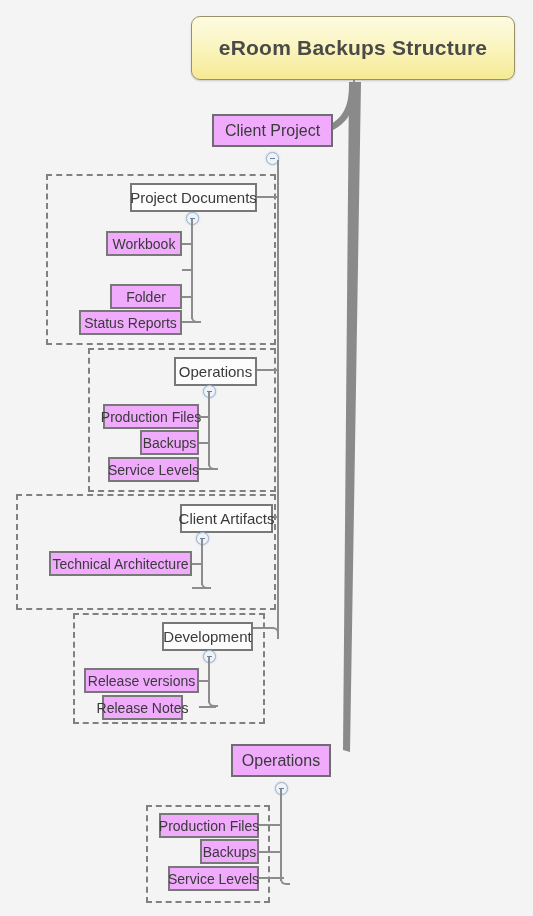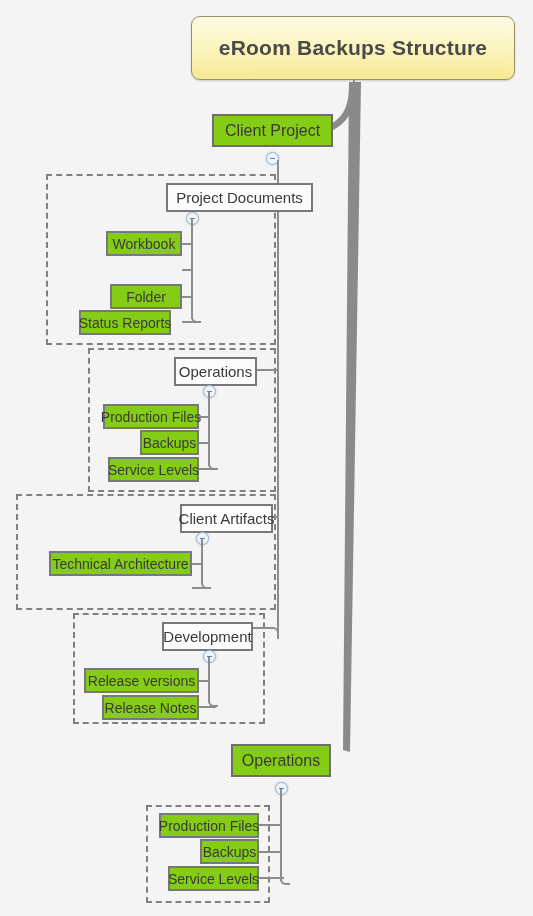--- a/index.html
+++ b/index.html
@@ -25,21 +25,21 @@
   }
   .root-label{
     font-size:21px;font-weight:bold;color:#4a4a48;
     letter-spacing:.2px;
   }
 
   
   .node{
     position:absolute;
     box-sizing:border-box;
-    background:#84cc16;
+    background:#f0abfc;
     border:2px solid #787878;
     color:#3a3a3a;
     font-size:14px;
     display:flex;align-items:center;justify-content:center;
     white-space:nowrap;
     padding:0 7px;
     height:25px;
   }
   .node.level1{
     font-size:15px;
@@ -123,40 +123,40 @@
 
   <div class="node big" style="left:212px;top:114px;width:121px;">
     <span>Client Project</span>
   </div>
   <div class="toggle" style="left:266px;top:152px;"></div>
 
   <div class="spine" style="left:277px;top:160px;height:476px;"></div>
 
   <div class="group" style="left:46px;top:174px;width:230px;height:171px;"></div>
   <div class="stub" style="left:257px;top:196px;width:20px;"></div>
-  <div class="node level1" style="left:130px;top:183px;width:147px;margin-left:36px;">
+  <div class="node level1" style="left:130px;top:183px;width:127px;">
     <span>Project Documents</span>
   </div>
   <div class="toggle" style="left:186px;top:212px;"></div>
   <div class="spine" style="left:191px;top:219px;height:100px;"></div>
   <div class="spine-cap" style="left:191px;top:313px;width:8px;height:8px;"></div>
 
   <div class="node" style="left:106px;top:231px;width:76px;">
     <span>Workbook</span>
     </div>
   <div class="stub" style="left:182px;top:243px;width:10px;"></div>
 
   <div class="stub" style="left:182px;top:269px;width:10px;"></div>
 
   <div class="node" style="left:110px;top:284px;width:72px;">
     <span>Folder</span>
     </div>
   <div class="stub" style="left:182px;top:296px;width:10px;"></div>
 
-  <div class="node" style="left:79px;top:310px;width:92px;">
+  <div class="node" style="left:79px;top:310px;width:103px;">
     <span>Status Reports</span>
     </div>
   <div class="stub" style="left:182px;top:321px;width:17px;"></div>
 
   <div class="group" style="left:88px;top:348px;width:188px;height:144px;"></div>
   <div class="stub" style="left:257px;top:369px;width:20px;"></div>
   <div class="node level1" style="left:174px;top:357px;width:83px;">
     <span>Operations</span>
   </div>
   <div class="toggle" style="left:203px;top:385px;"></div>
@@ -201,21 +201,21 @@
   </div>
   <div class="toggle" style="left:203px;top:650px;"></div>
   <div class="spine" style="left:208px;top:657px;height:46px;"></div>
   <div class="spine-cap" style="left:208px;top:697px;width:8px;height:8px;"></div>
 
   <div class="node" style="left:84px;top:668px;width:115px;">
     <span>Release versions</span>
     </div>
   <div class="stub" style="left:199px;top:680px;width:10px;"></div>
 
-  <div class="node" style="left:102px;top:695px;width:97px;">
+  <div class="node" style="left:102px;top:695px;width:81px;">
     <span>Release Notes</span>
     </div>
   <div class="stub" style="left:199px;top:706px;width:17px;"></div>
 
   <div class="node big" style="left:231px;top:744px;width:100px;">
     <span>Operations</span>
   </div>
   <div class="toggle" style="left:275px;top:782px;"></div>
   <div class="spine" style="left:280px;top:789px;height:92px;"></div>
   <div class="spine-cap" style="left:280px;top:875px;width:8px;height:8px;"></div>

